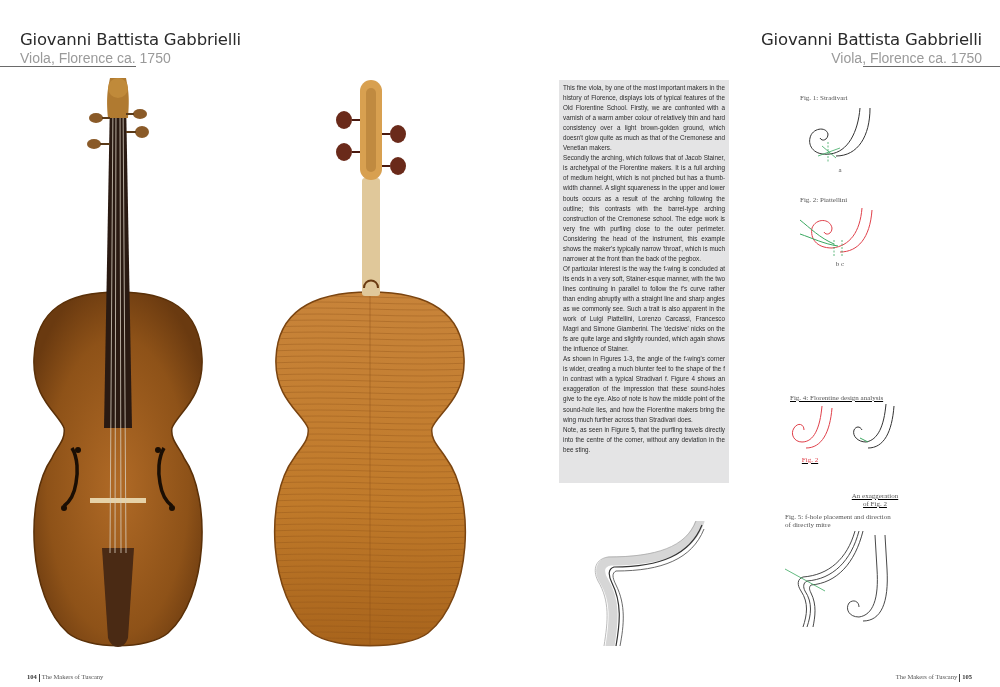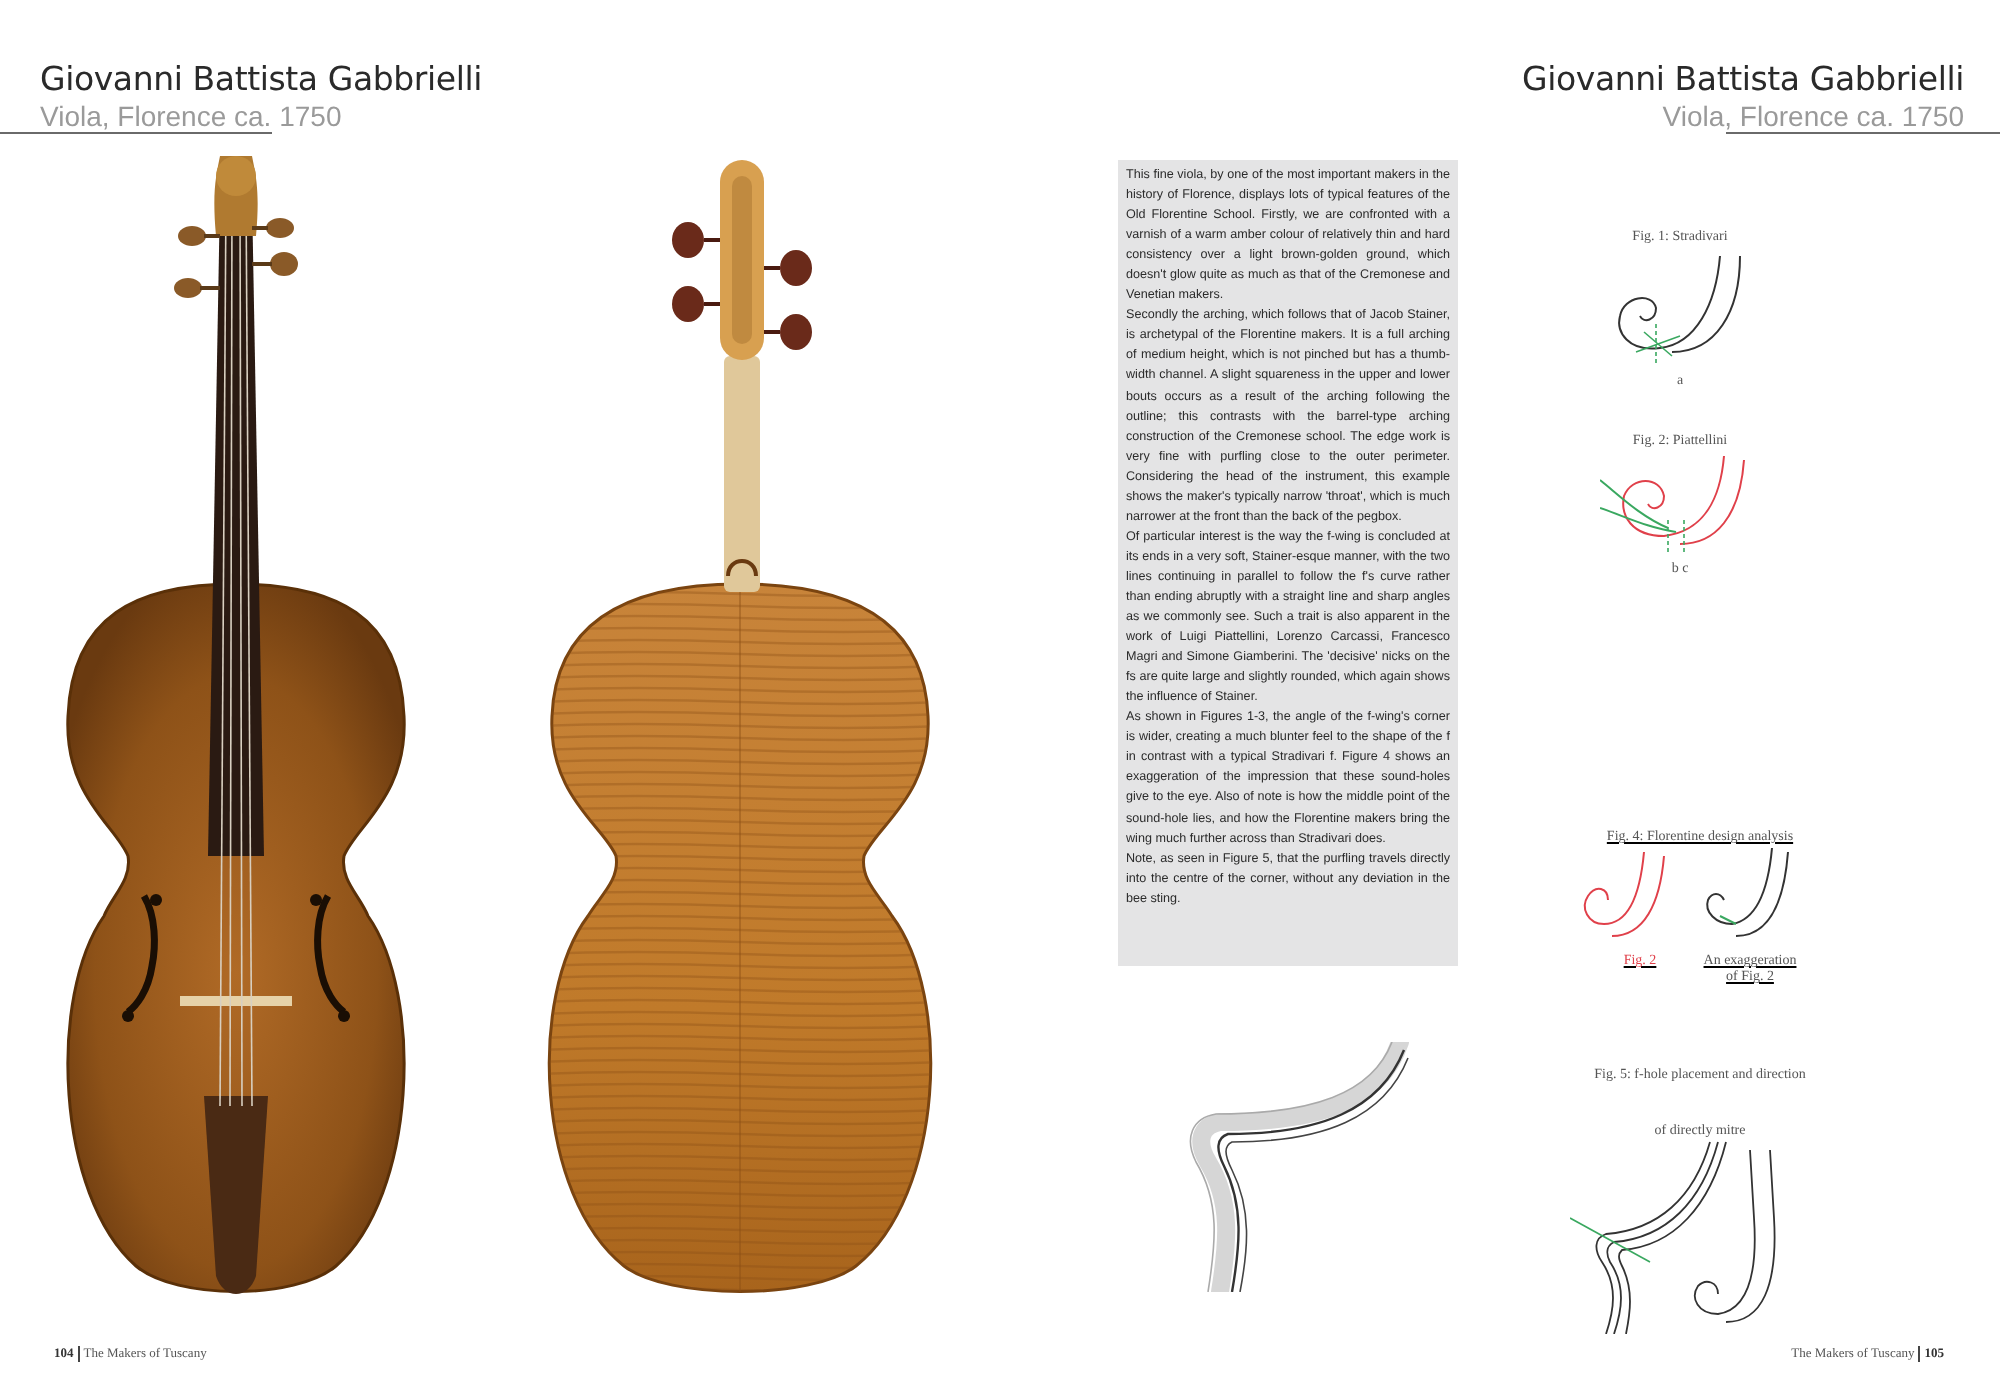--- a/index.html
+++ b/index.html
@@ -16,21 +16,21 @@
   .violin svg { display:block; }
   .v-front { left:28px; top:62px; width:180px; height:578px; }
   .v-back  { left:268px; top:62px; width:205px; height:578px; }
 
   .textbox { position:absolute; left:559px; top:64px; width:170px; height:403px; background:#e4e4e5; padding:3px 4px; box-sizing:border-box; }
   .textbox p { margin:0; font-family:"Liberation Sans", sans-serif; font-size:6.3px; line-height:10.05px; color:#2b2b2b; text-align:justify; }
 
   .sketch { position:absolute; left:590px; top:505px; width:120px; height:125px; }
 
   .fig { position:absolute; }
-  .fig-cap { font-family:"Liberation Serif", serif; font-size:7px; color:#555; text-align:center; white-space:nowrap;margin-top:20px; }
+  .fig-cap { font-family:"Liberation Serif", serif; font-size:7px; color:#555; white-space:nowrap; }
   .fig-label { font-family:"Liberation Serif", serif; font-size:7px; color:#555; text-align:center; }
 
   .footer-left { position:absolute; left:27px; top:657px; font-family:"Liberation Serif", serif; font-size:6.5px; color:#555; white-space:nowrap; }
   .footer-right { position:absolute; right:28px; top:657px; font-family:"Liberation Serif", serif; font-size:6.5px; color:#555; white-space:nowrap; text-align:right; }
   .pg { font-weight:bold; color:#333; }
   .bar { display:inline-block; width:1px; height:8px; background:#444; vertical-align:middle; margin:0 2px; }
 </style>
 </head>
 <body>
 
@@ -179,23 +179,23 @@
 
   <div class="fig" style="left:790px;top:378px;width:120px;text-decoration:underline;">
     <div class="fig-cap">Fig. 4: Florentine design analysis</div>
     <svg width="120" height="50" viewBox="0 0 120 50">
       <path d="M32 4 C30 26 24 40 12 40 C4 40 0 32 4 26 C8 20 14 22 14 28" fill="none" stroke="#e0404a" stroke-width="1"></path>
       <path d="M42 6 C40 30 32 46 16 46" fill="none" stroke="#e0404a" stroke-width="1"></path>
       <path d="M96 2 C94 24 88 38 76 40 C68 40 62 34 64 28 C66 24 70 24 72 28" fill="none" stroke="#333" stroke-width="1"></path>
       <path d="M104 4 C102 30 94 46 78 46" fill="none" stroke="#333" stroke-width="1"></path>
       <path d="M70 36 L78 40" stroke="#3aa860" stroke-width="1"></path>
     </svg>
-    <div style="display:flex;justify-content:flex-end;width:120px;">
+    <div style="display:flex;justify-content:space-between;width:120px;">
       <div class="fig-label" style="color:#e0404a;width:40px;">Fig. 2</div>
-      <div style="width:70px;">
+      <div style="width:70px;margin-top:36px;">
         <div class="fig-label">An exaggeration</div>
         <div class="fig-label">of Fig. 2</div>
       </div>
     </div>
   </div>
 
   <div class="fig" style="left:785px;top:497px;width:130px;">
     <div class="fig-cap">Fig. 5: f-hole placement and direction</div>
     <div class="fig-cap">of directly mitre</div>
     <svg width="130" height="98" viewBox="0 0 130 98">

